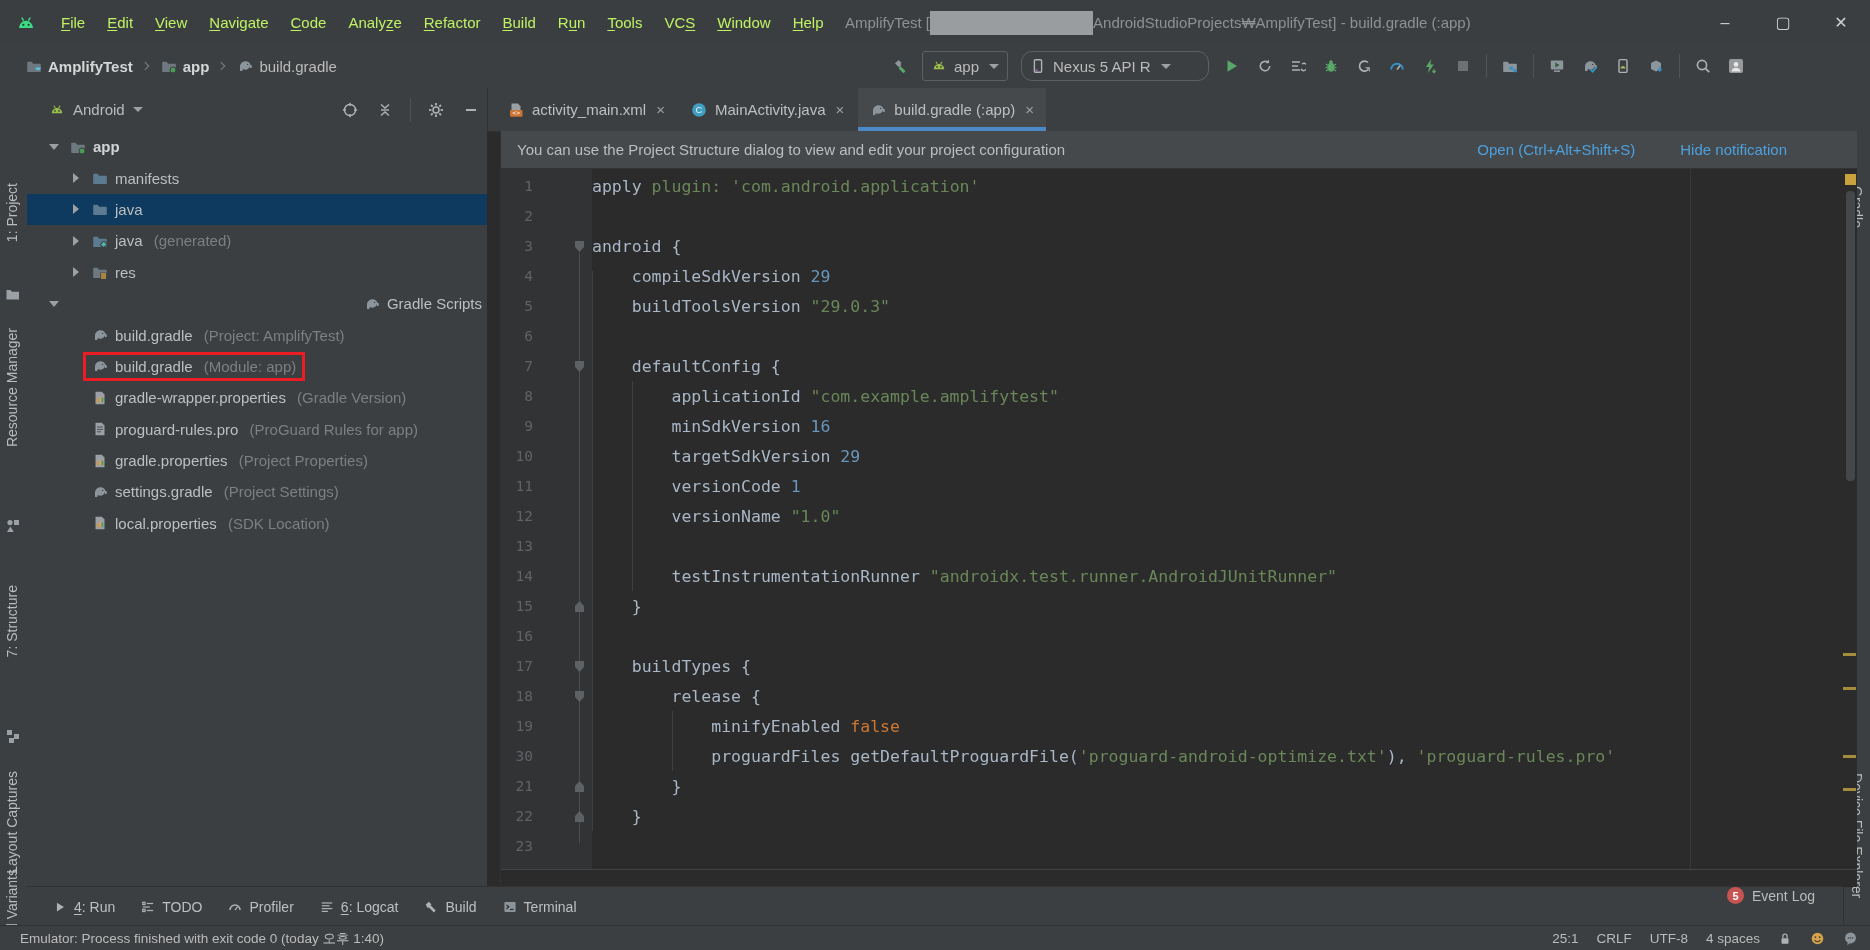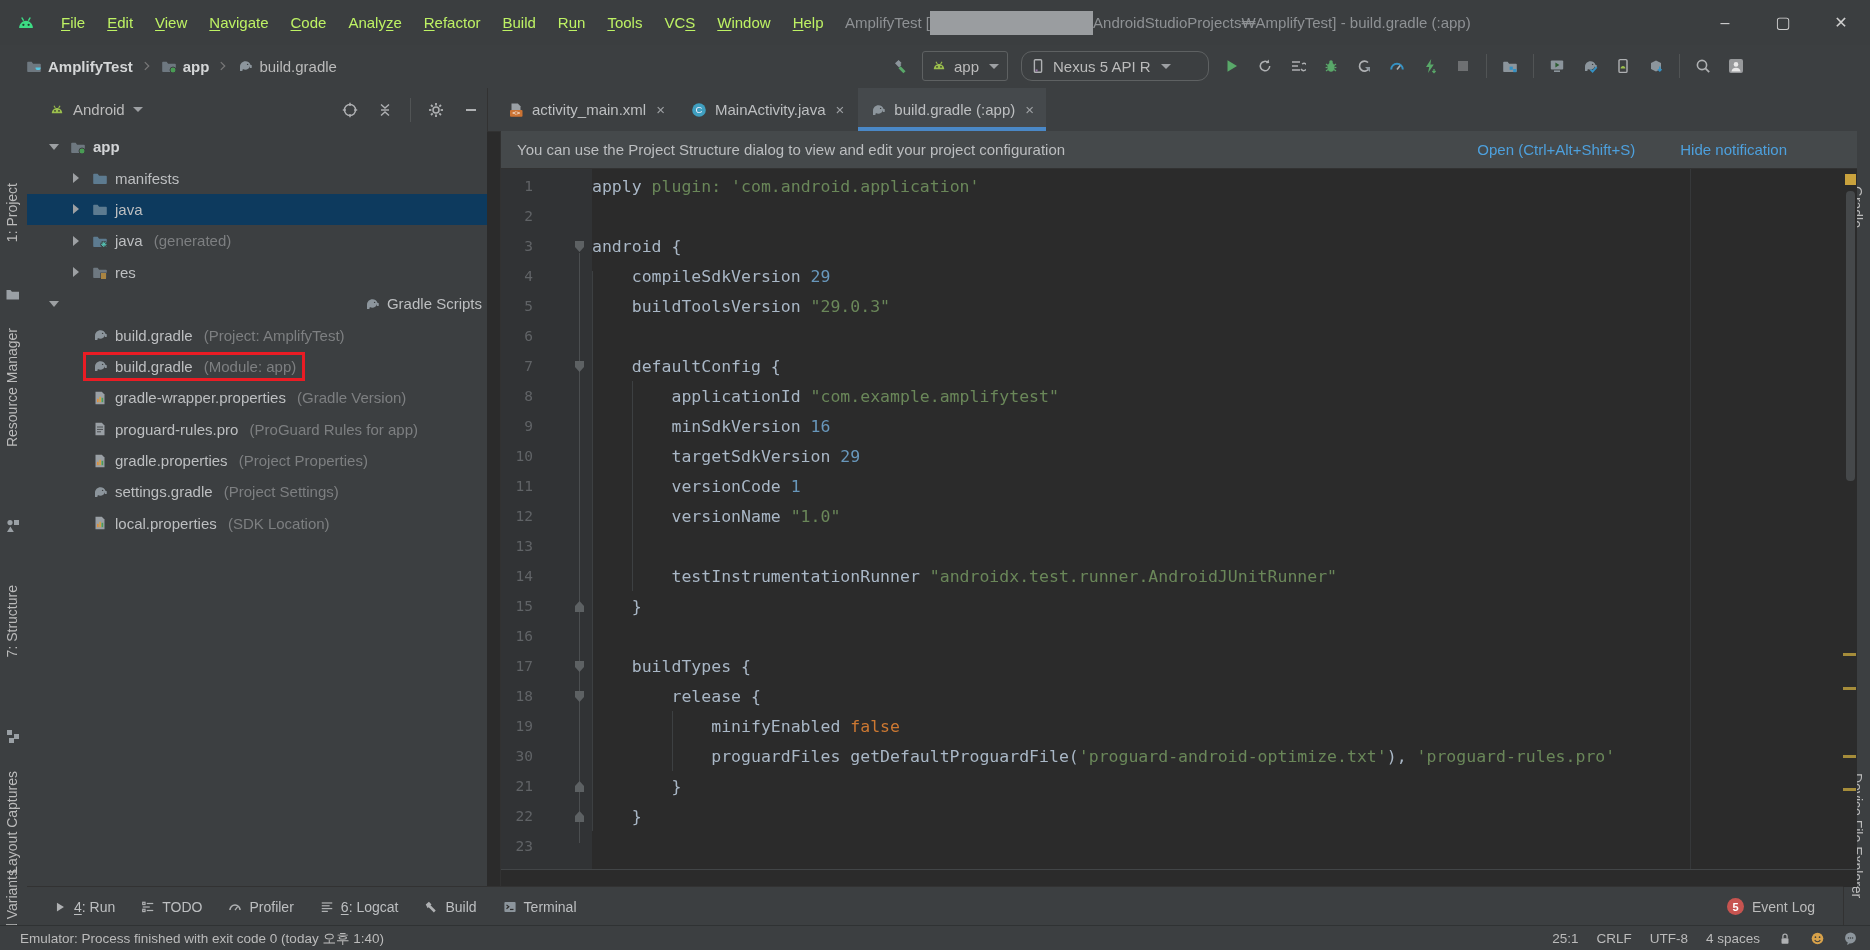--- a/index.html
+++ b/index.html
@@ -91,21 +91,21 @@
   #foldline{position:absolute;left:78px;top:84px;width:1px;height:590px;background:#4b4e50;}
   #marginline{position:absolute;left:1189px;top:0;width:1px;height:700px;background:#36383a;}
   #stripe-square{position:absolute;left:1344px;top:5px;width:11px;height:11px;background:#c9a23d;}
   #stripe-thumb{position:absolute;left:1345px;top:22px;width:9px;height:290px;background:#45484a;border-radius:4px;}
   .stripe-mark{position:absolute;left:1342px;width:13px;height:3px;background:#a58c3a;}
   #editor-endline{height:0;border-top:1px solid #424547;}
   #editor-blank{height:17px;background:#2b2b2b;}
 
   
   #bottombar{left:27px;top:886px;width:1816px;height:39px;background:#3c3f41;border-top:1px solid #323232;
-             display:flex;align-items:center;}
+             display:flex;}
   .bb-item{display:flex;align-items:center;gap:7px;margin-left:26px;font-size:14px;color:#bdbfc1;}
   #eventlog{position:absolute;right:28px;display:flex;align-items:center;gap:8px;font-size:14px;}
   #evbadge{width:17px;height:17px;border-radius:50%;background:#c75450;color:#fff;font-size:11px;font-weight:bold;
            display:flex;align-items:center;justify-content:center;}
 
   
   #statusbar{left:0;top:925px;width:1870px;height:25px;background:#3c3f41;border-top:1px solid #2f3233;
              display:flex;align-items:center;font-size:13.5px;}
   #status-msg{margin-left:20px;color:#bbbbbb;}
   #status-right{position:absolute;right:12px;display:flex;align-items:center;gap:18px;color:#bbbbbb;}

